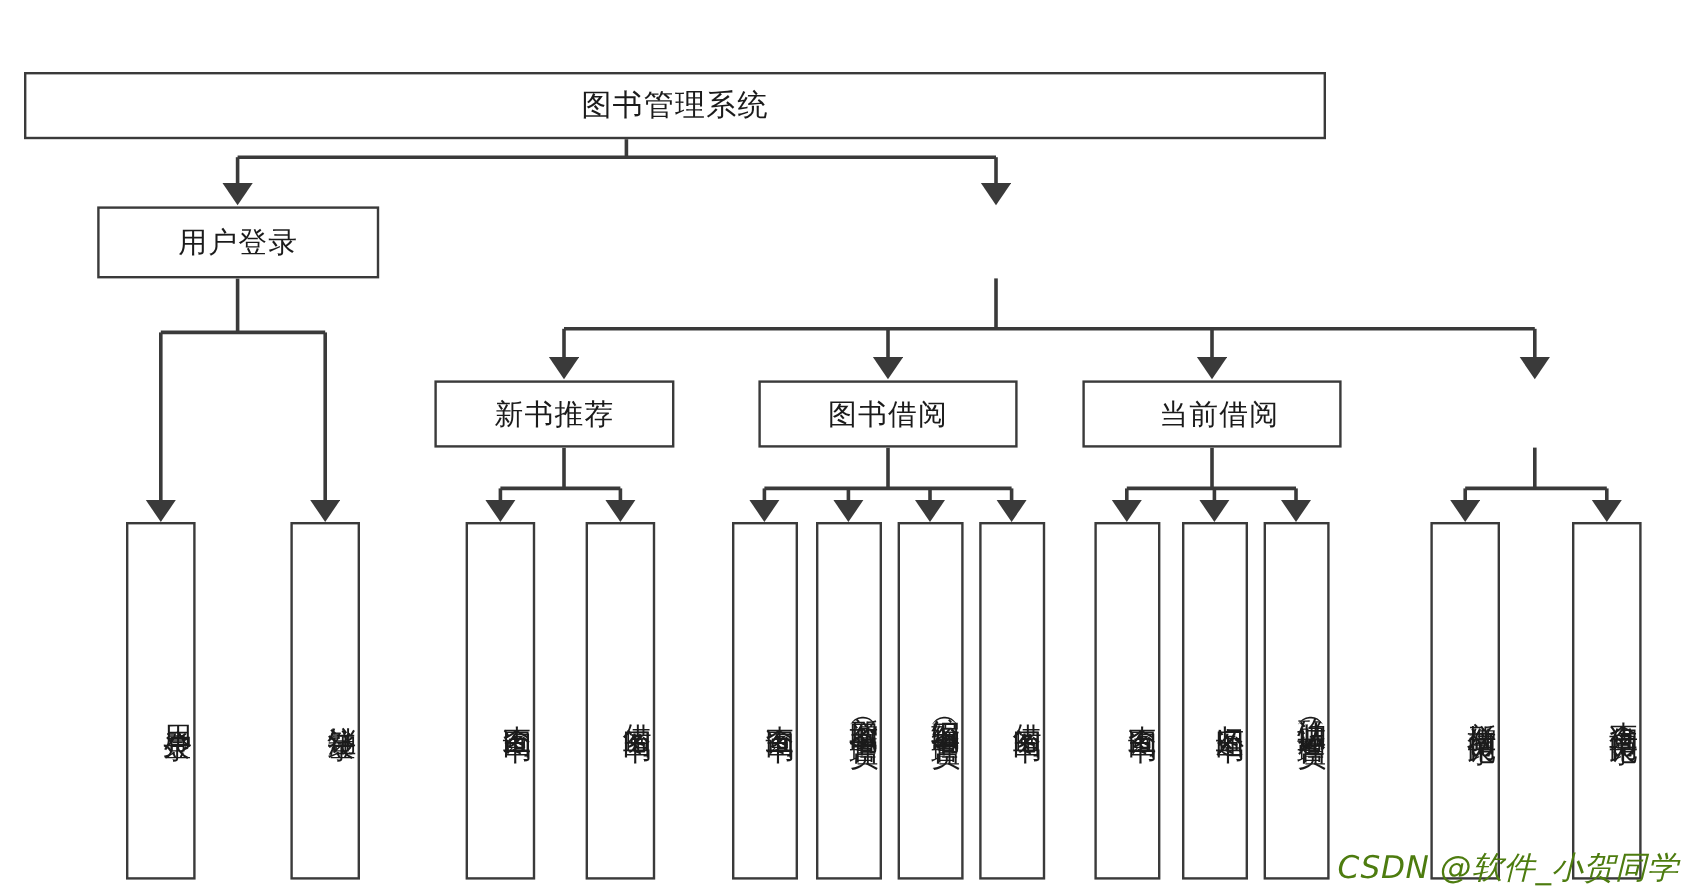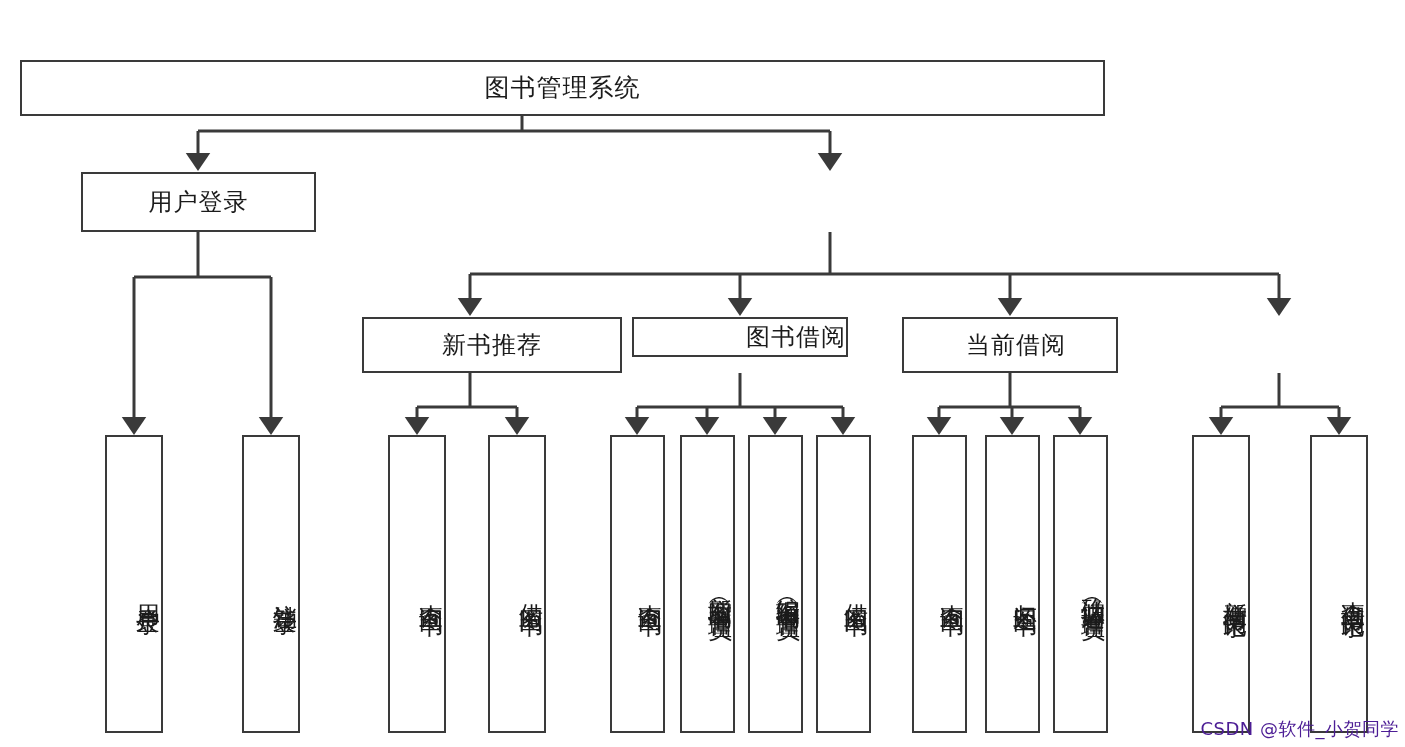--- a/index.html
+++ b/index.html
@@ -55,24 +55,25 @@
   }
   .node-v .vlabel {
     writing-mode: vertical-rl;
     text-orientation: upright;
     white-space: nowrap;
   }
   .watermark {
     position: absolute;
     right: 6px;
     bottom: 6px;
-    font-size: 18px;
-    color: #4c1d95;
+    font-size: 26px;
+    color: #4d7c0f;
     white-space: nowrap;
     letter-spacing: 0.5px;
+    font-style: italic;
   }
 </style>
 </head>
 <body>
 
 <div id="canvas">
 
   <svg id="edges" viewBox="0 0 1405 747" width="1405" height="747">
     <defs>
       <marker id="arrow" markerWidth="11" markerHeight="11" refX="2.5" refY="4.2" orient="auto" markerUnits="strokeWidth">
@@ -124,24 +125,24 @@
   </svg>
 
   <div class="node node-h node-root" style="left: 20px; top: 12px; width: 1085px; height: 56px; margin-top: 48px;">
     <span>图书管理系统</span>
   </div>
 
   <div class="node node-h" style="left: 81px; top: 172px; width: 235px; height: 60px;">
     <span>用户登录</span>
   </div>
 
-  <div class="node node-h" style="left: 362px; top: 317px; width: 260px; height: 56px;">
+  <div class="node node-h" style="left: 362px; top: 317px; width: 200px; height: 56px;">
     <span>新书推荐</span>
   </div>
-  <div class="node node-h" style="left: 632px; top: 317px; width: 216px; height: 40px; justify-content: flex-end;">
+  <div class="node node-h" style="left: 632px; top: 317px; width: 216px; height: 56px;">
     <span>图书借阅</span>
   </div>
   <div class="node node-h" style="left: 902px; top: 317px; width: 216px; height: 56px; padding-left: 12px;">
     <span>当前借阅</span>
   </div>
 
   <div class="node node-v" style="left: 105px; top: 435px; width: 58px; height: 298px;">
     <span class="vlabel">用户登录</span>
   </div>
   <div class="node node-v" style="left: 242px; top: 435px; width: 58px; height: 298px;">

